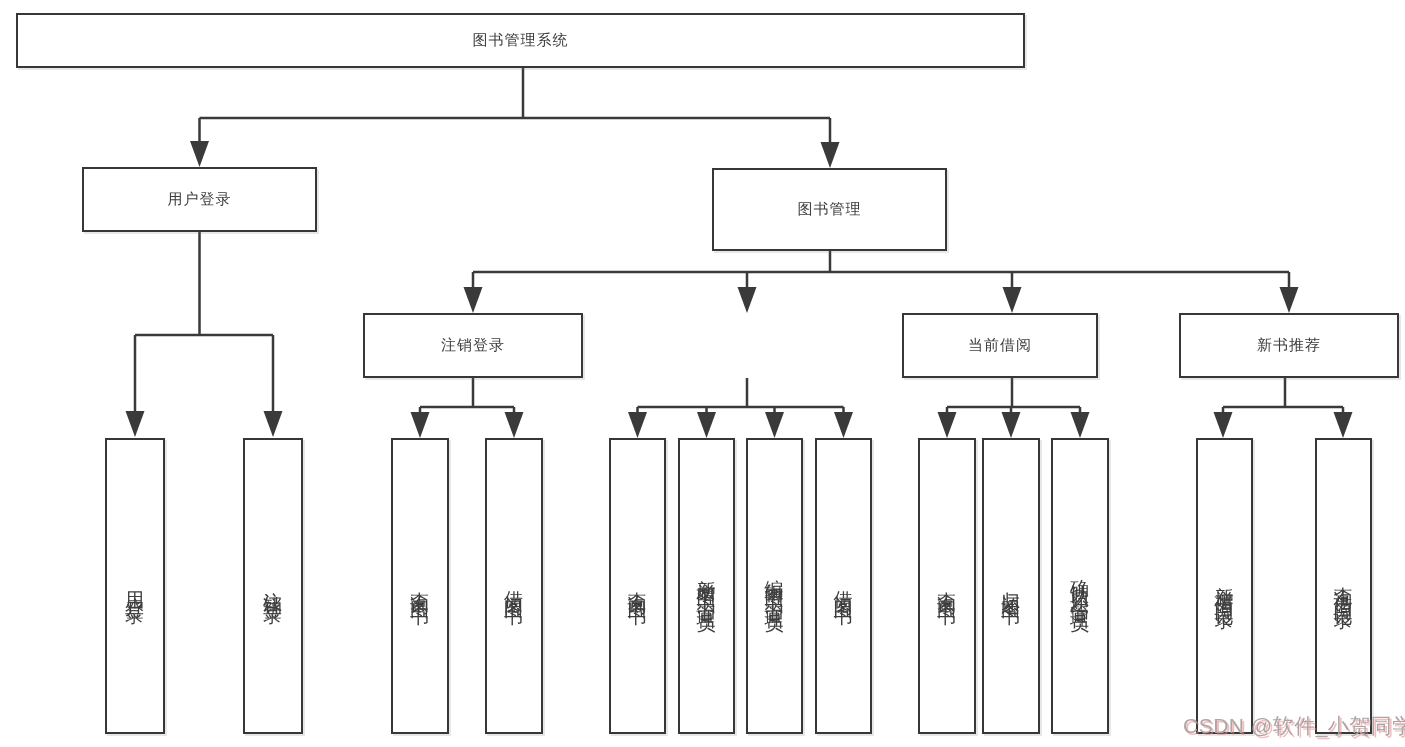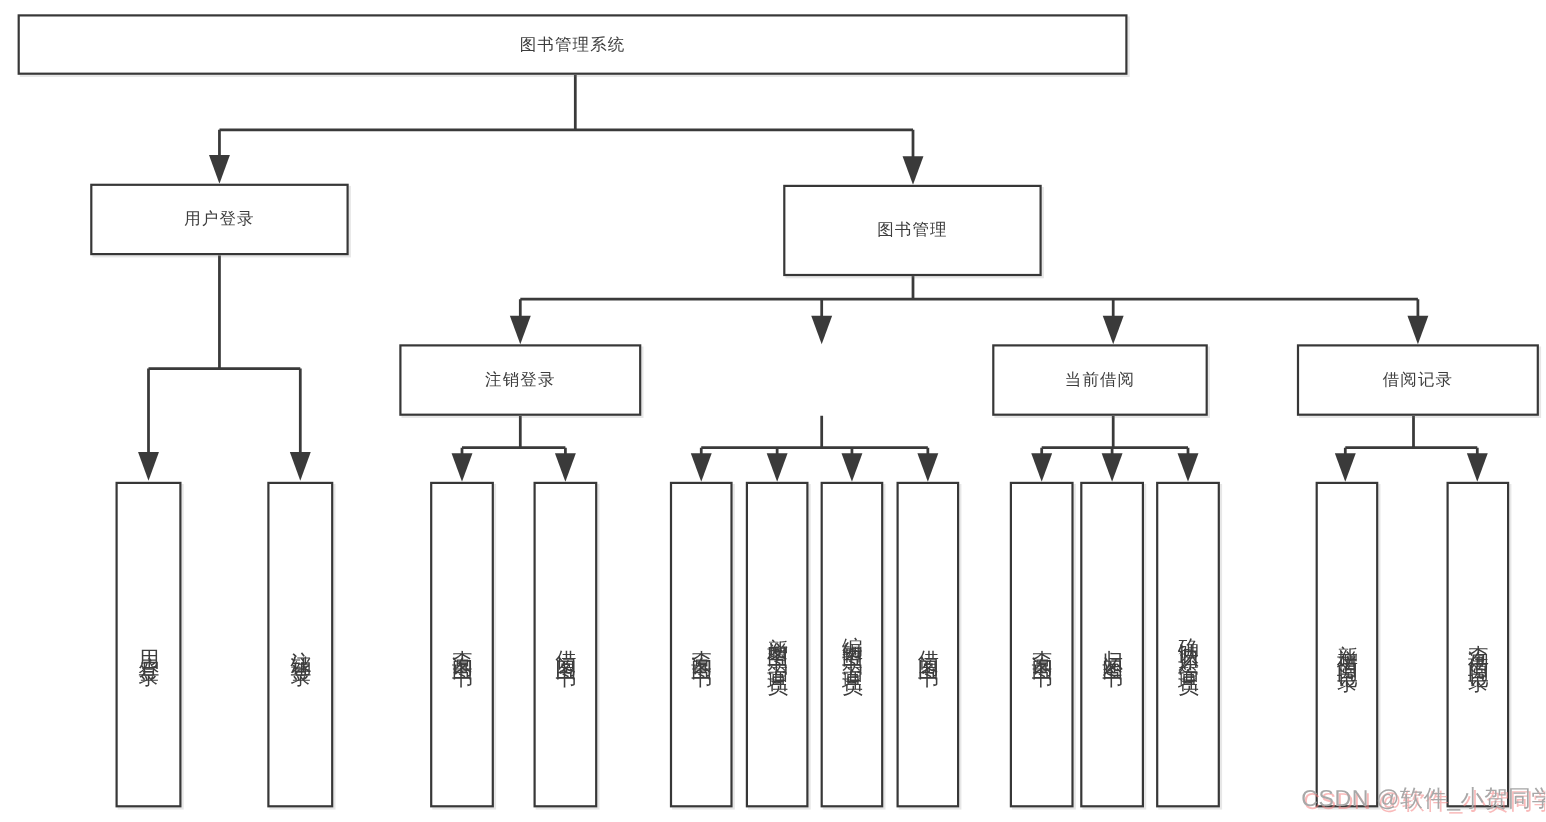--- a/index.html
+++ b/index.html
@@ -101,21 +101,21 @@
     <span>图书管理</span>
   </div>
 
   <div class="node" style="left:363px;top:313px;width:220px;height:65px">
     <span>注销登录</span>
   </div>
   <div class="node" style="left:902px;top:313px;width:196px;height:65px">
     <span>当前借阅</span>
   </div>
   <div class="node" style="left:1179px;top:313px;width:220px;height:65px">
-    <span>借阅记录</span>
+    <span>新书推荐</span>
   </div>
 
   <div class="vnode" style="left:105px;width:60px">
     <span>用户登录</span>
   </div>
   <div class="vnode" style="left:243px;width:60px">
     <span>注销登录</span>
   </div>
 
   <div class="vnode" style="left:391px;width:58px">

